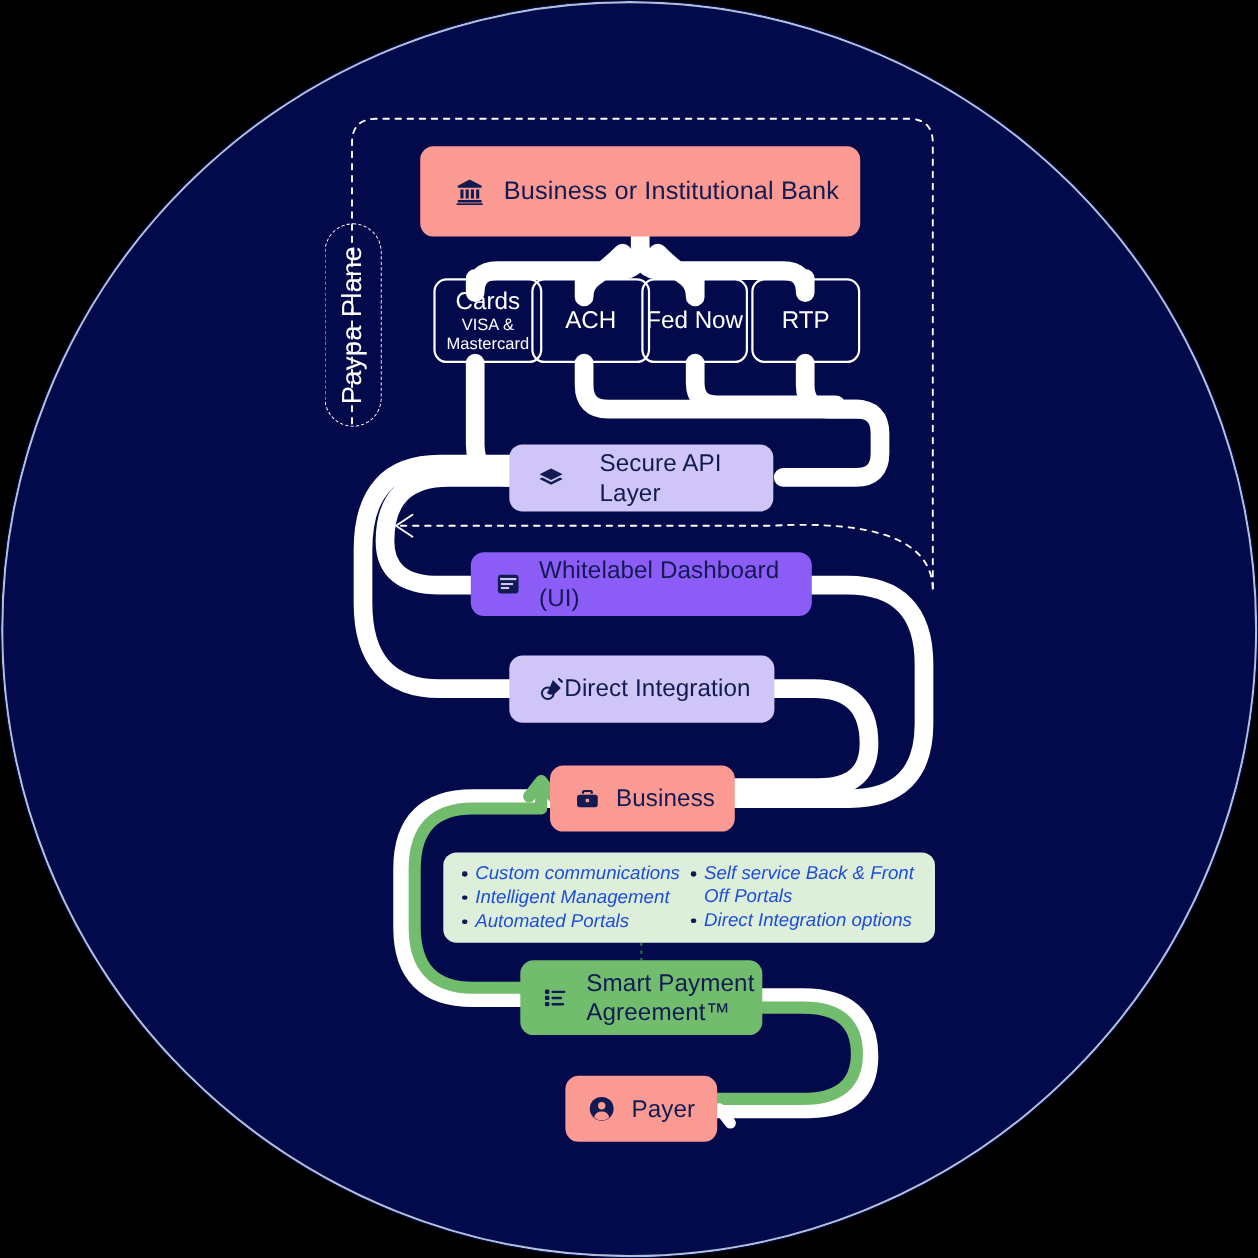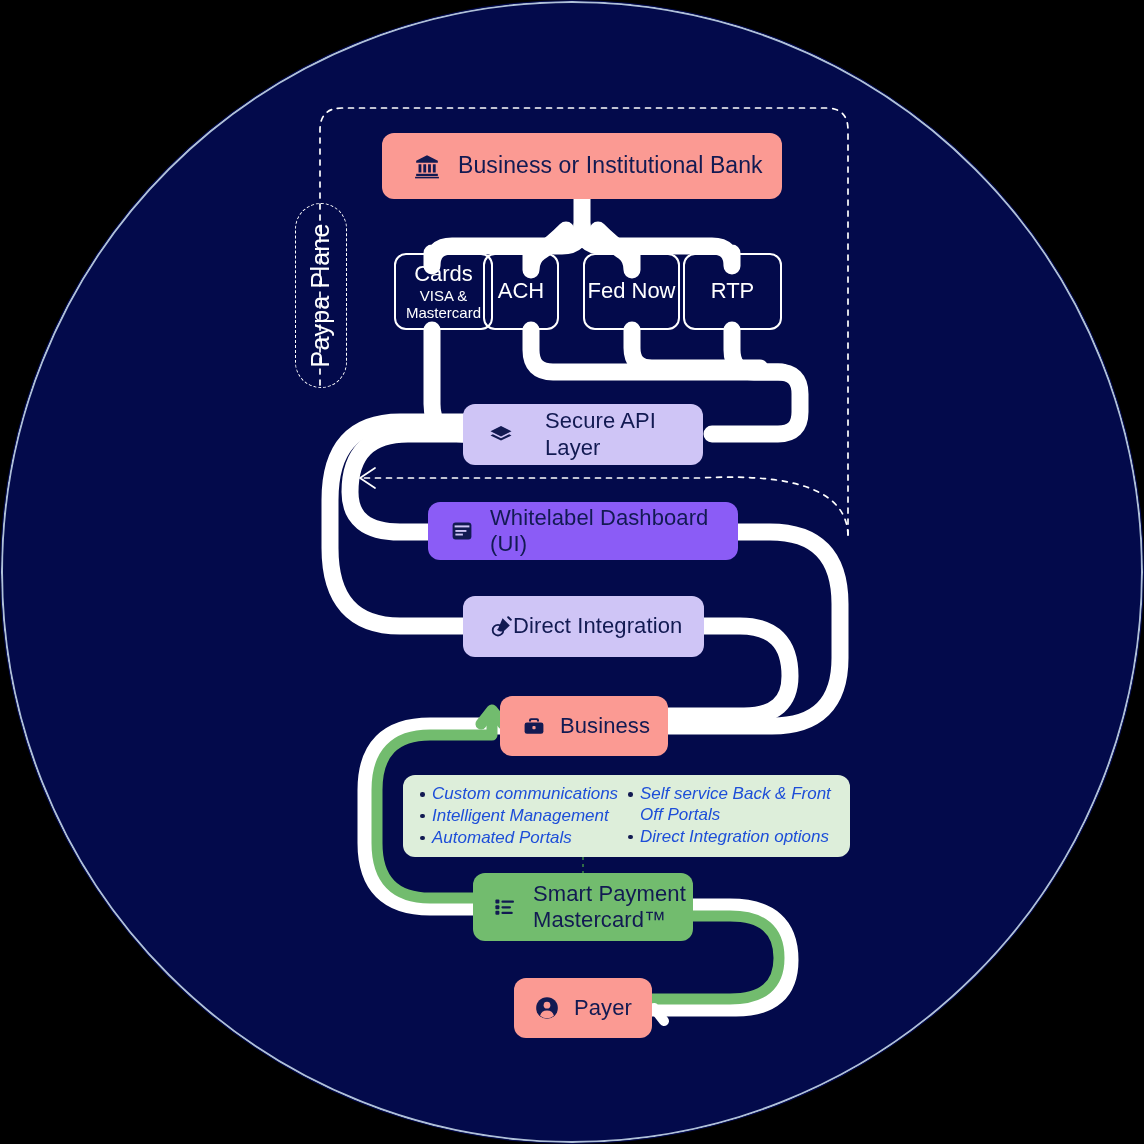--- a/index.html
+++ b/index.html
@@ -45,21 +45,21 @@
     flex: 0 0 auto;
   }
   .node .lbl {
     font-size: 22px;
     letter-spacing: .1px;
     line-height: 1.2;
   }
 
   
   #bank {
-    left: 382px; top: 133px; width: 400px; height: 66px;
+    left: 382px; top: 133px; width: 400px; height: 82px;
     background: #FB9A93;
     padding-left: 32px;
     gap: 18px;
   }
   #bank .lbl { font-size: 23px; }
 
   .rail {
     position: absolute;
     box-sizing: border-box;
     border: 2.5px solid #FFFFFF;
@@ -69,21 +69,21 @@
     flex-direction: column;
     align-items: center;
     justify-content: center;
     text-align: center;
     background: transparent;
   }
   .rail .r1 { font-size: 22px; line-height: 1.1; }
   .rail .r2 { font-size: 15px; line-height: 1.12; margin-top: 2px; }
 
   #rail-cards { left: 394px; top: 253px; width: 99px; height: 77px; }
-  #rail-ach   { left: 483px; top: 253px; width: 76px; height: 77px; text-align: right; }
+  #rail-ach   { left: 483px; top: 253px; width: 108px; height: 77px; text-align: right; }
   #rail-fed   { left: 583px; top: 253px; width: 97px; height: 77px; }
   #rail-rtp   { left: 683px; top: 253px; width: 99px; height: 77px; }
 
   #api {
     left: 463px; top: 404px; width: 240px; height: 61px;
     background: #CFC5F6;
     padding-left: 26px; gap: 32px; align-items: center;
   }
   #dash {
     left: 428px; top: 502px; width: 310px; height: 58px;
@@ -349,21 +349,21 @@
     <span class="ico">
       <svg width="24" height="24" viewBox="0 0 24 24" fill="#121A52">
         <rect x="2.4" y="4.6" width="4" height="4" rx="1"></rect>
         <rect x="8.4" y="5.6" width="12.6" height="2.2" rx="1.1"></rect>
         <rect x="2.4" y="10.2" width="4" height="4" rx="1"></rect>
         <rect x="8.4" y="11.2" width="9.6" height="2.2" rx="1.1"></rect>
         <rect x="2.4" y="15.8" width="4" height="4" rx="1"></rect>
         <rect x="8.4" y="16.8" width="11.4" height="2.2" rx="1.1"></rect>
       </svg>
     </span>
-    <span class="lbl">Smart Payment Mastercard™</span>
+    <span class="lbl">Smart Payment Agreement™</span>
   </div>
 
   <div class="node" id="payer">
     <span class="ico">
       <svg width="26" height="26" viewBox="0 0 24 24">
         <circle cx="12" cy="12" r="10" fill="#121A52"></circle>
         <circle cx="12" cy="9.4" r="3.1" fill="#FB9A93"></circle>
         <path d="M5.6 19.2 a6.6 6.6 0 0 1 12.8 0 a10 10 0 0 1-12.8 0 z" fill="#FB9A93"></path>
       </svg>
     </span>

